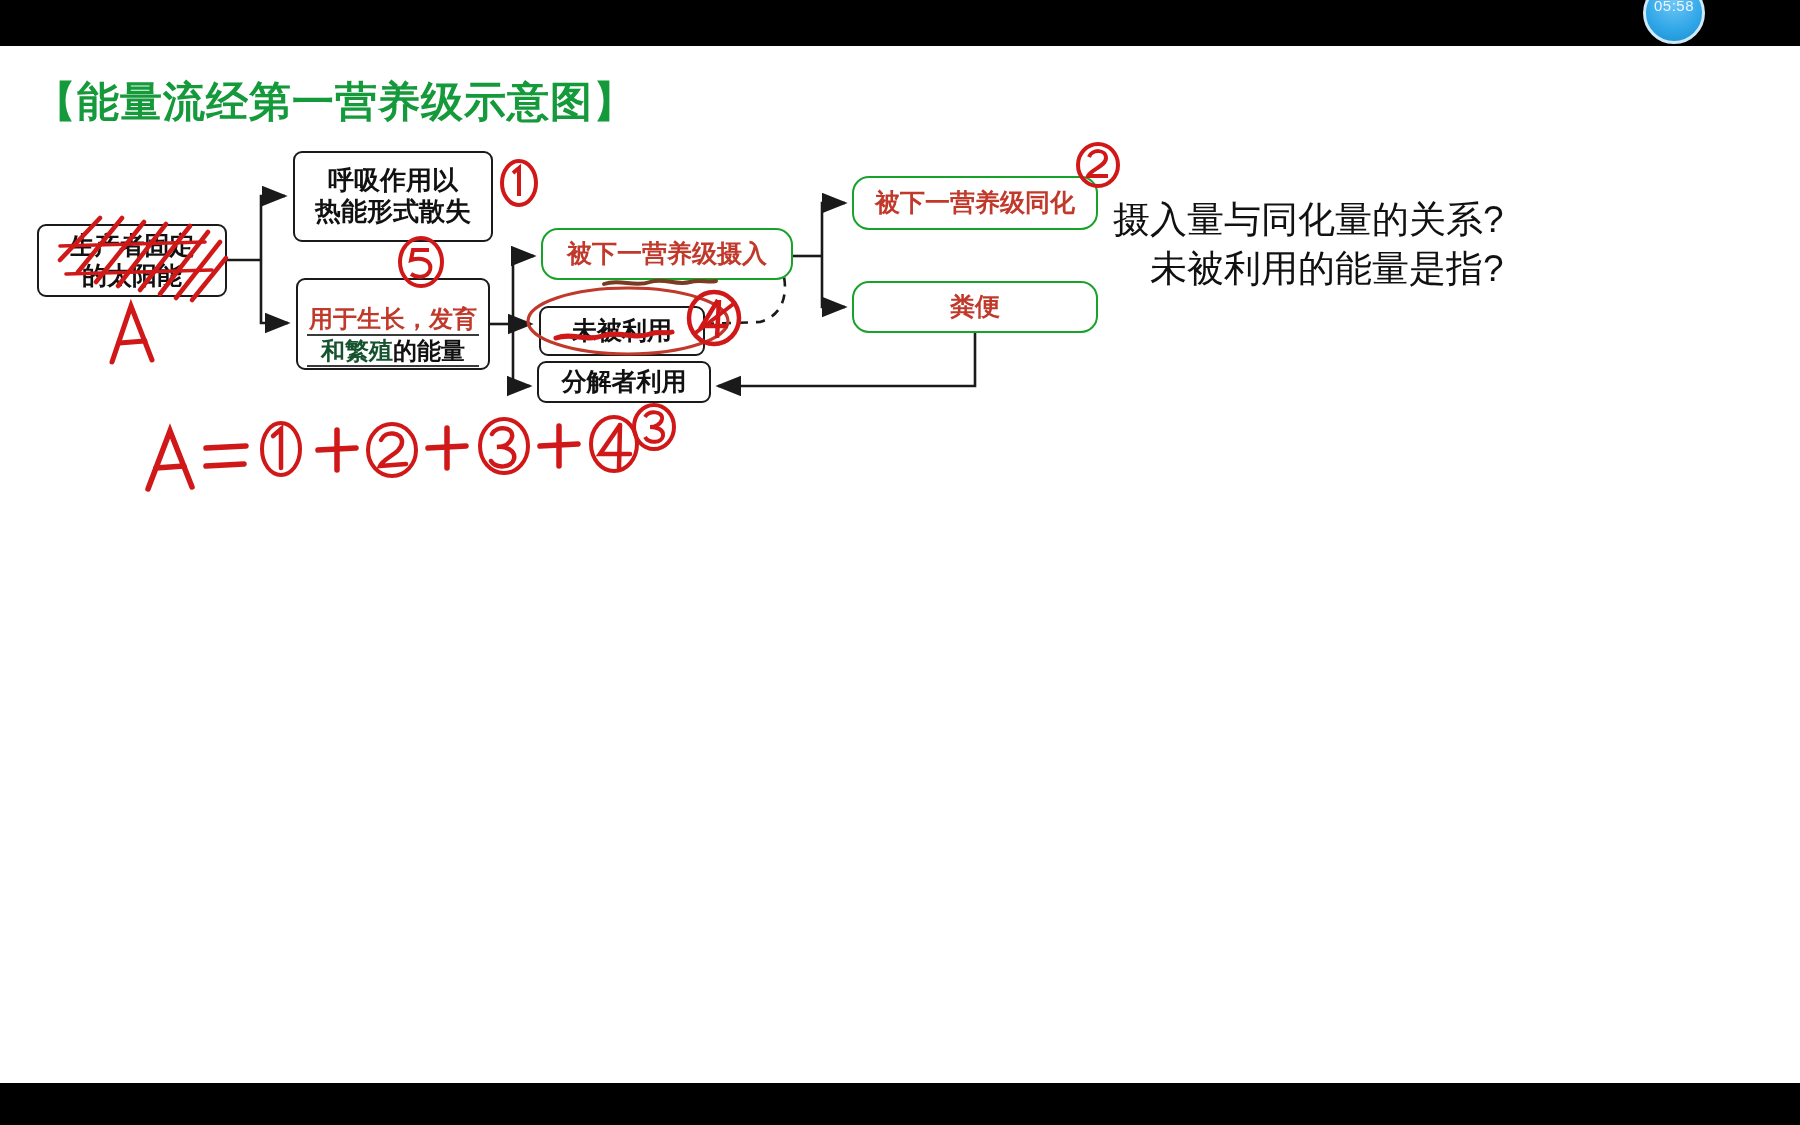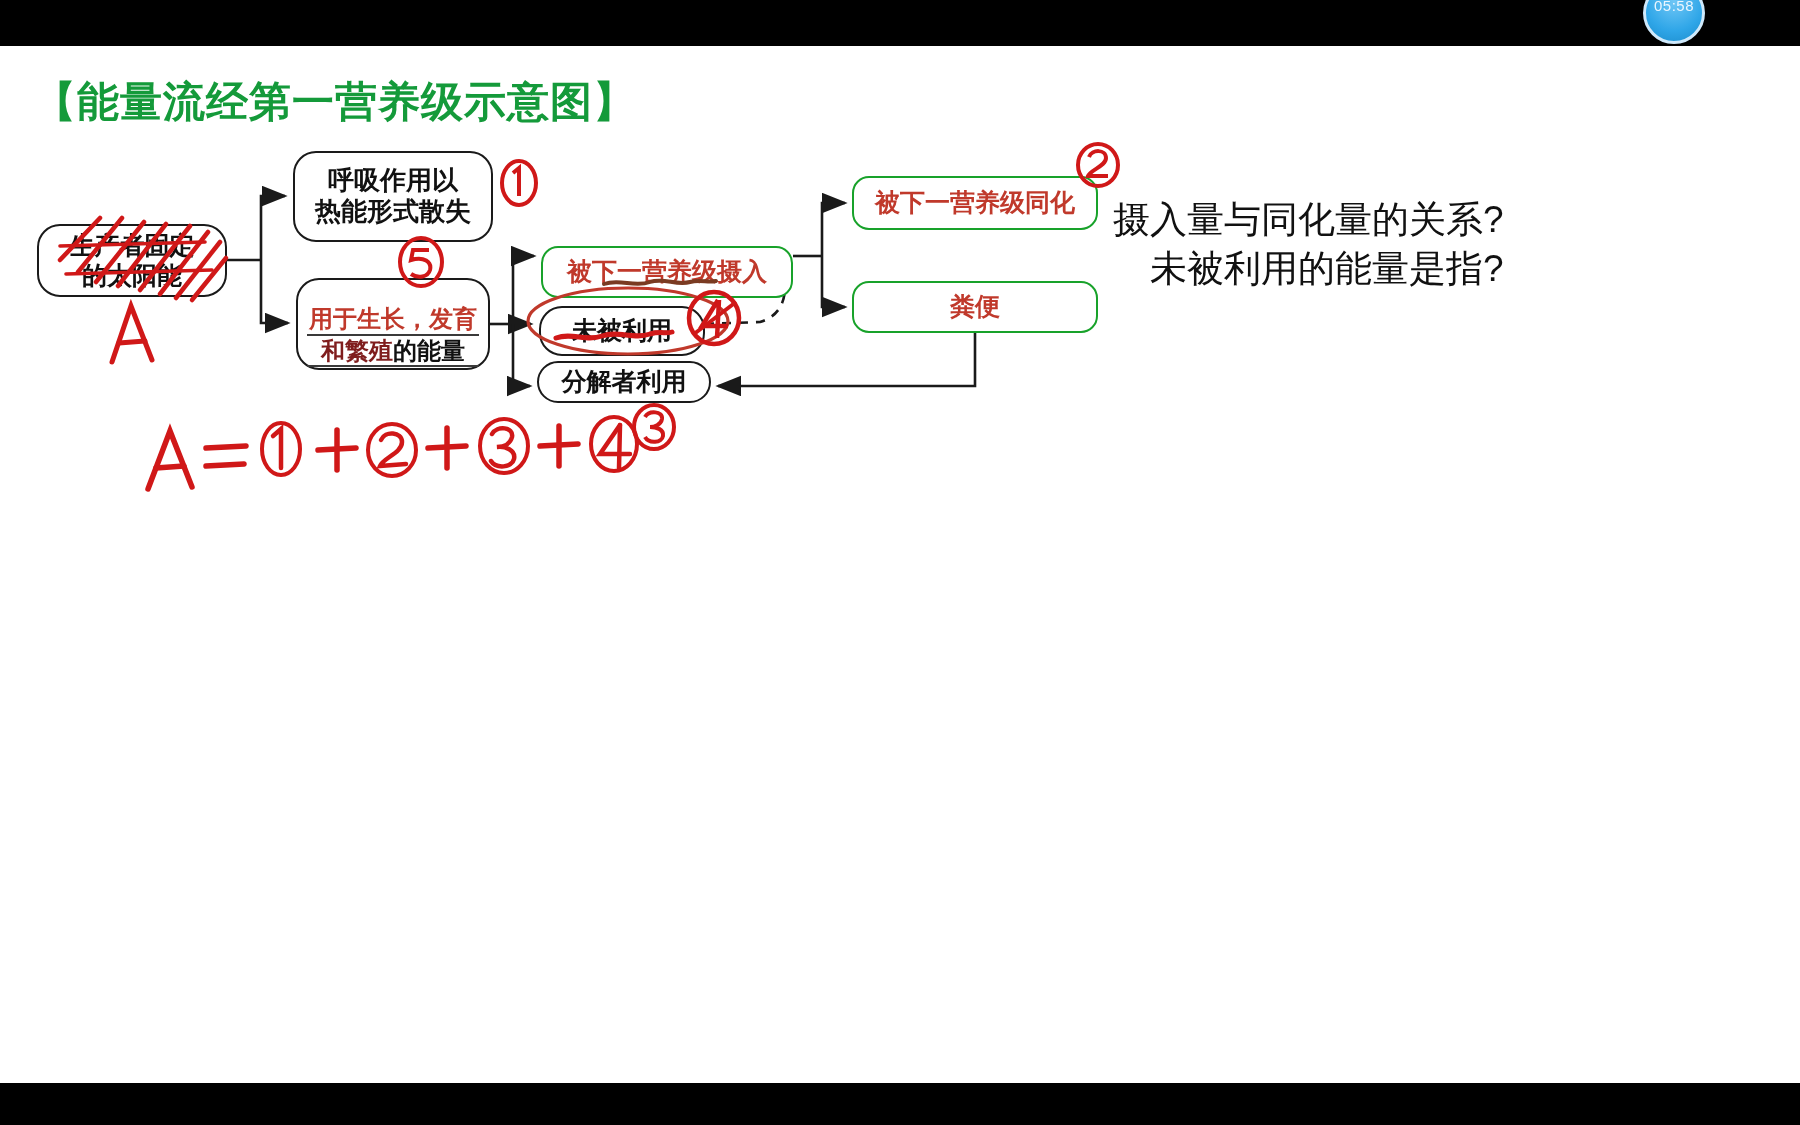--- a/index.html
+++ b/index.html
@@ -17,37 +17,37 @@
          justify-content:center;color:#eaf6ff;font-size:15px;letter-spacing:.5px;overflow:hidden;}
   #badge span{transform:translateY(-8px);}
 
   
   .title{position:absolute;left:34px;top:28px;font-size:42px;font-weight:bold;color:#149a3a;
          white-space:nowrap;letter-spacing:1px;}
 
   
   .box{position:absolute;box-sizing:border-box;display:flex;align-items:center;
        justify-content:center;text-align:center;line-height:1.18;background:#fff;}
-  .box.black{border:2.5px solid #1a1a1a;border-radius:23px;color:#111;font-weight:bold;}
+  .box.black{border:2.5px solid #1a1a1a;border-radius:9px;color:#111;font-weight:bold;}
   .box.green{border:2.5px solid #18a22a;border-radius:17px;color:#c0392b;font-weight:bold;}
 
   .serif{font-family:"Liberation Serif","DejaVu Serif",serif;}
 
   
   #b-producer{left:37px;top:178px;width:190px;height:73px;font-size:25px;}
   #b-resp    {left:293px;top:105px;width:200px;height:91px;font-size:26px;}
   #b-grow    {left:296px;top:232px;width:194px;height:92px;font-size:24px;}
-  #b-intake  {left:541px;top:200px;width:252px;height:52px;font-size:25px;}
+  #b-intake  {left:541px;top:182px;width:252px;height:52px;font-size:25px;}
   #b-unused  {left:539px;top:260px;width:166px;height:50px;font-size:25px;}
   #b-decomp  {left:537px;top:315px;width:174px;height:42px;font-size:25px;}
   #b-assim   {left:852px;top:130px;width:246px;height:54px;font-size:25px;}
   #b-feces   {left:852px;top:235px;width:246px;height:52px;font-size:25px;}
 
   .grow-l1{color:#c0392b;font-weight:bold;}
-  .grow-l2 .hl{color:#7f1d1d;font-weight:bold;}
+  .grow-l2 .hl{color:#14532d;font-weight:bold;}
   .grow-inner{display:block;margin-top:24px;}
   .grow-l1{display:block;border-bottom:2.5px solid #3a3a3a;padding:0 2px 1px 2px;}
   .grow-l2{display:block;border-bottom:2.5px solid #3a3a3a;padding:1px 2px 0 2px;}
 
   
   .qblock{position:absolute;left:1113px;top:150px;color:#111;font-size:37px;line-height:1.32;}
   .qblock div{white-space:nowrap;text-align:right;}
 
   
   #wires{position:absolute;left:0;top:0;width:1800px;height:1037px;pointer-events:none;}

